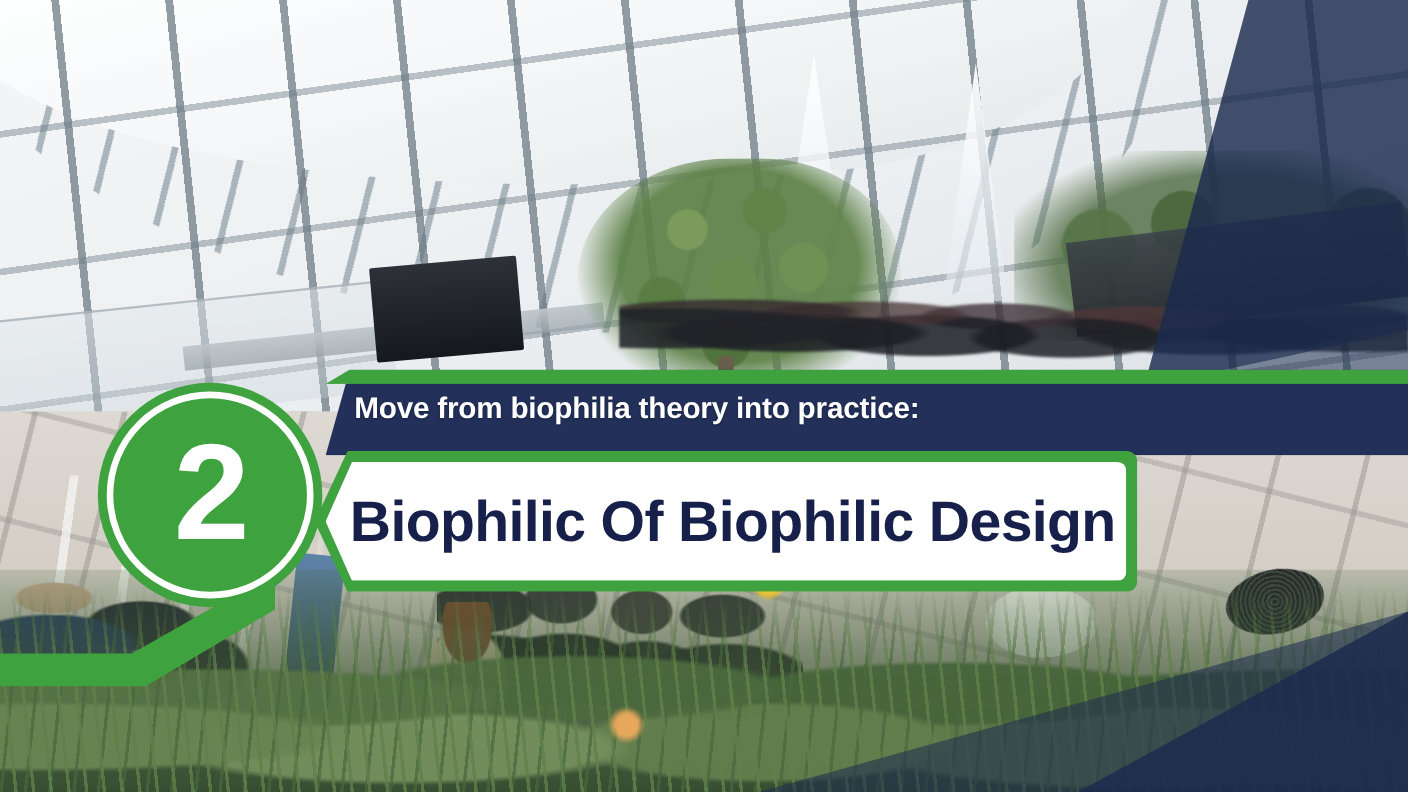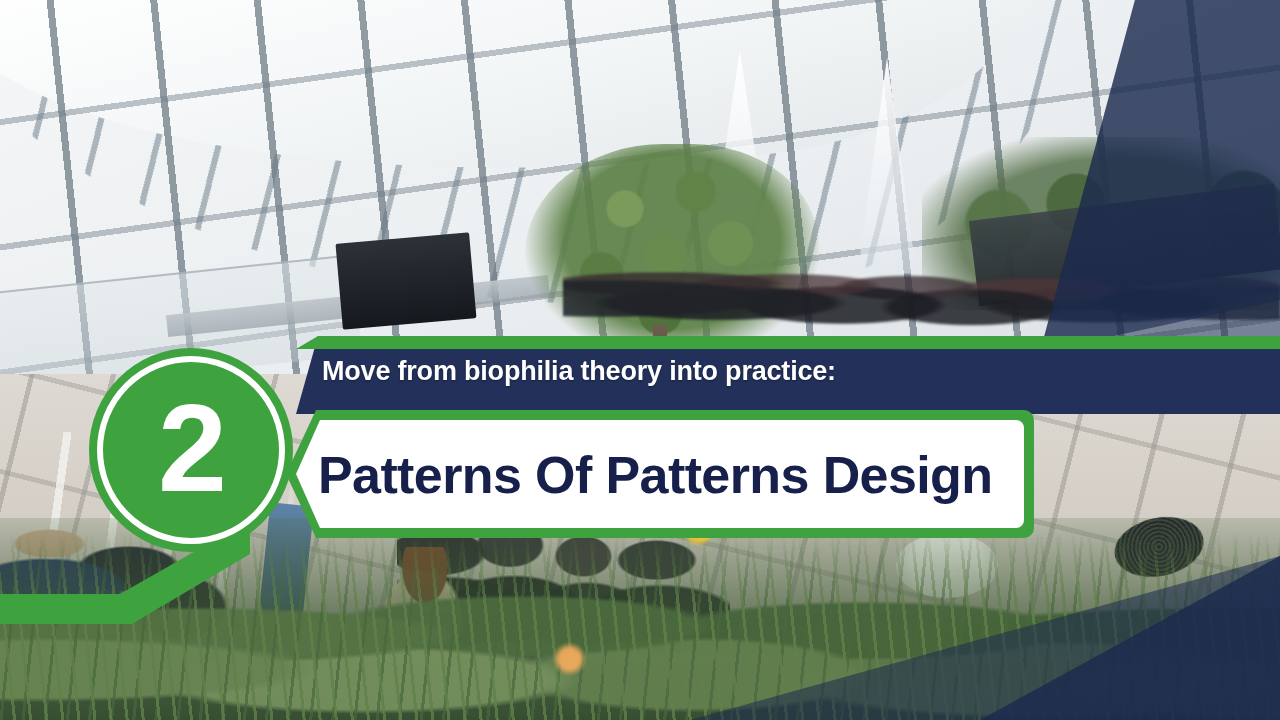--- a/index.html
+++ b/index.html
@@ -410,21 +410,21 @@
 
   <div class="green-tail"></div>
 
   <div class="banner">
     <div class="subtitle-strip"></div>
     <div class="subtitle-rule"></div>
     <div class="subtitle-text">Move from biophilia theory into practice:</div>
 
     <div class="title-frame"></div>
     <div class="title-plaque"></div>
-    <div class="title-text">Patterns Of Patterns Design</div>
+    <div class="title-text">Biophilic Of Biophilic Design</div>
   </div>
 
   <div class="badge">
     <div class="badge-ring"></div>
     <div class="badge-number">2</div>
   </div>
 
 </div>
 
 </body></html>

